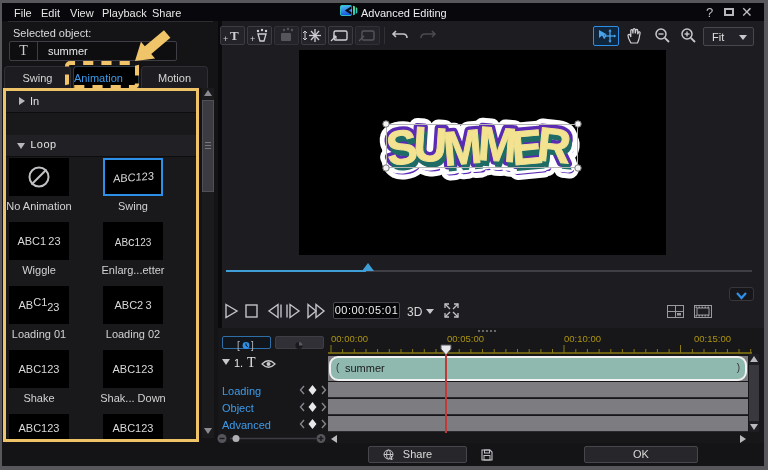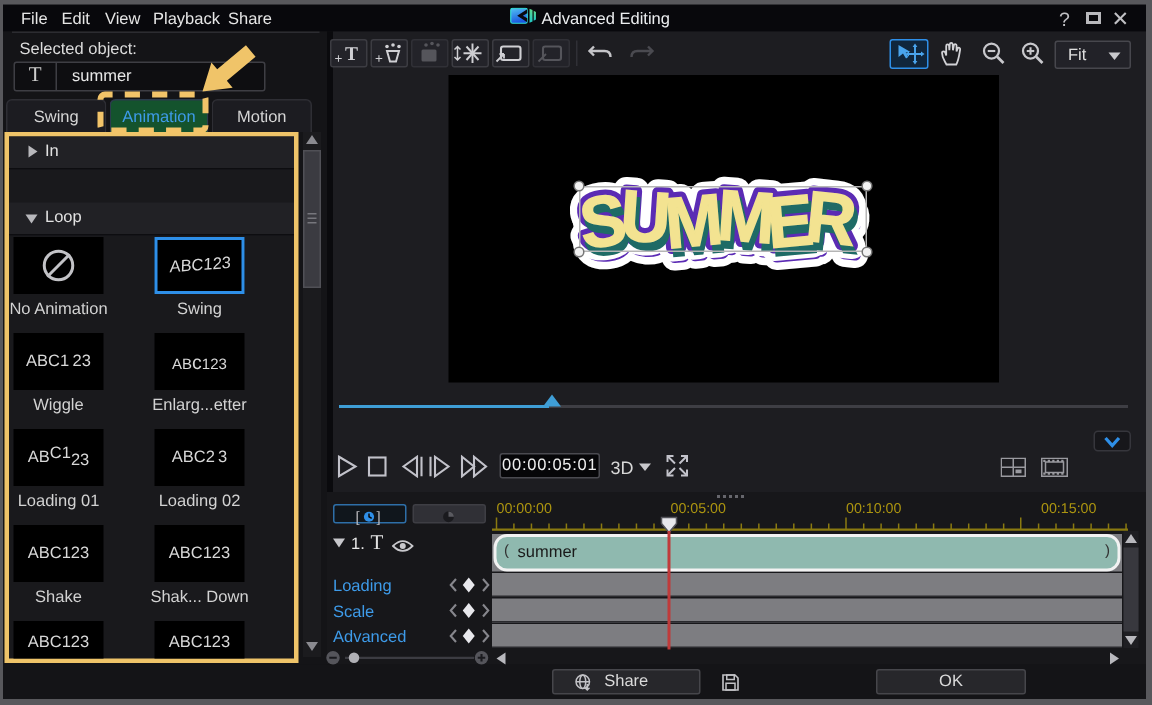--- a/index.html
+++ b/index.html
@@ -50,29 +50,29 @@
 <div class="abs" style="left:724px;top:8px;width:10px;height:8px;border:2px solid #b8b8bc;"></div>
 <div class="abs" style="left:741px;top:4px;font-size:14px;color:#c0c0c4;">✕</div>
 
 <div class="abs t11" style="left:13px;top:27px;">Selected object:</div>
 <div class="abs" style="left:9px;top:41px;width:168px;height:20px;background:#0e0e11;border:1px solid #3e3e44;border-radius:2px;">
   <div style="position:absolute;left:0;top:0;width:28px;height:18px;border-right:1px solid #3e3e44;color:#cccccc;font-family:'Liberation Serif',serif;font-size:14px;text-align:center;line-height:18px;">T</div>
   <div style="position:absolute;left:38px;top:3px;font-size:11px;color:#e8e8e8;">summer</div>
 </div>
 
 <div class="abs" style="left:4px;top:66px;width:67px;height:22px;background:#1c1c21;border:1px solid #2e2e34;border-bottom:none;border-radius:4px 4px 0 0;color:#d5d5d5;font-size:11px;text-align:center;line-height:22px;">Swing</div>
-<div class="abs" style="left:73px;top:66px;width:66px;height:22px;background:#14532d;border:1px solid #2b3b4c;border-bottom:none;border-radius:4px 4px 0 0;color:#3e9be9;font-size:11px;text-align:center;line-height:22px;">Animation</div>
+<div class="abs" style="left:73px;top:66px;width:66px;height:22px;background:#000000;border:1px solid #2b3b4c;border-bottom:none;border-radius:4px 4px 0 0;color:#3e9be9;font-size:11px;text-align:left;line-height:22px;">Animation</div>
 <div class="abs" style="left:141px;top:66px;width:67px;height:22px;background:#1c1c21;border:1px solid #2e2e34;border-bottom:none;border-radius:4px 4px 0 0;color:#d5d5d5;font-size:11px;text-align:center;line-height:22px;">Motion</div>
 
 <div class="abs" style="left:3px;top:88px;width:196px;height:354px;border:3px solid #efc469;background:#19191c;"></div>
 <div class="hdrrow" style="top:91px;">
       <span style="position:absolute;left:13px;top:6px;width:0;height:0;border-left:6px solid #b8b8bc;border-top:4px solid transparent;border-bottom:4px solid transparent;"></span>
       <span class="cap">In</span>
     </div>
-<div class="hdrrow" style="top:135px;">
+<div class="hdrrow" style="top:135px;font-family:Liberation Mono, monospace;">
       <span style="position:absolute;left:11px;top:8px;width:0;height:0;border-top:6px solid #b8b8bc;border-left:4px solid transparent;border-right:4px solid transparent;"></span>
       <span class="cap">Loop</span>
     </div>
 
 <div class="thumb" style="left:9px;top:158px;">
       <svg width="26" height="26" viewBox="0 0 26 26">
         <circle cx="13" cy="13" r="9.5" fill="none" stroke="#c2c2c6" stroke-width="2"></circle>
         <line x1="5.5" y1="20.5" x2="20.5" y2="5.5" stroke="#c2c2c6" stroke-width="2"></line>
       </svg>
     </div>
@@ -332,21 +332,21 @@
 </div>
 
 <div class="abs" style="left:222px;top:359px;width:0;height:0;border-top:6px solid #c8c8cc;border-left:4px solid transparent;border-right:4px solid transparent;"></div>
 <div class="abs" style="left:234px;top:357px;font-size:11px;color:#e8e8e8;">1.</div>
 <div class="abs" style="left:247px;top:355px;font-family:'Liberation Serif',serif;font-size:14px;color:#e2e2e2;">T</div>
 <svg class="abs" style="left:261px;top:359px;" width="15" height="10" viewBox="0 0 15 10">
       <path d="M1 5 Q7.5 -1.5 14 5 Q7.5 11.5 1 5 Z" fill="none" stroke="#c8c8cc" stroke-width="1.2"></path>
       <circle cx="7.5" cy="5" r="2" fill="#c8c8cc"></circle>
     </svg>
 <div class="kf" style="left:222px;top:385px;">Loading</div>
-<div class="kf" style="left:222px;top:402px;">Scale</div>
+<div class="kf" style="left:222px;top:402px;">Object</div>
 <div class="kf" style="left:222px;top:419px;">Advanced</div>
 
 <svg class="abs" style="left:299px;top:384px;" width="28" height="12" viewBox="0 0 28 12">
       <path d="M5 2 L1.5 6 L5 10" fill="none" stroke="#86868c" stroke-width="1.4"></path>
       <path d="M13.5 1 L17.5 6 L13.5 11 L9.5 6 Z" fill="#e8e8ec"></path>
       <path d="M23 2 L26.5 6 L23 10" fill="none" stroke="#86868c" stroke-width="1.4"></path>
     </svg>
 <svg class="abs" style="left:299px;top:401px;" width="28" height="12" viewBox="0 0 28 12">
       <path d="M5 2 L1.5 6 L5 10" fill="none" stroke="#86868c" stroke-width="1.4"></path>
       <path d="M13.5 1 L17.5 6 L13.5 11 L9.5 6 Z" fill="#e8e8ec"></path>
@@ -385,19 +385,19 @@
       <circle cx="5.5" cy="5.5" r="4.5" fill="none" stroke="#c2c2c6" stroke-width="1"></circle>
       <ellipse cx="5.5" cy="5.5" rx="2" ry="4.5" fill="none" stroke="#c2c2c6" stroke-width="1"></ellipse>
       <line x1="1" y1="5.5" x2="10" y2="5.5" stroke="#c2c2c6" stroke-width="1"></line>
       <path d="M8.5 7 L8.5 11 M7 9.5 L8.5 11 L10 9.5" stroke="#c2c2c6" stroke-width="1" fill="none"></path>
     </svg>
 <svg class="abs" style="left:481px;top:449px;" width="12" height="12" viewBox="0 0 12 12">
       <path d="M1 1 L9 1 L11 3 L11 11 L1 11 Z" fill="none" stroke="#c2c2c6" stroke-width="1.1"></path>
       <rect x="3" y="6.5" width="6" height="4.5" fill="none" stroke="#c2c2c6" stroke-width="1"></rect>
       <rect x="3.5" y="1" width="5" height="3" fill="none" stroke="#c2c2c6" stroke-width="1"></rect>
     </svg>
-<div class="bbtn" style="left:584px;width:100px;">OK</div>
+<div class="bbtn" style="left:584px;width:114px;">OK</div>
 
 <div class="abs" style="left:0;top:0;width:768px;height:3px;background:#58585c;"></div>
 <div class="abs" style="left:0;top:0;width:2px;height:470px;background:#58585c;"></div>
 <div class="abs" style="left:764px;top:0;width:4px;height:470px;background:#58585c;"></div>
 <div class="abs" style="left:0;top:466px;width:768px;height:4px;background:#58585c;"></div>
 </div>
 
 </body></html>

